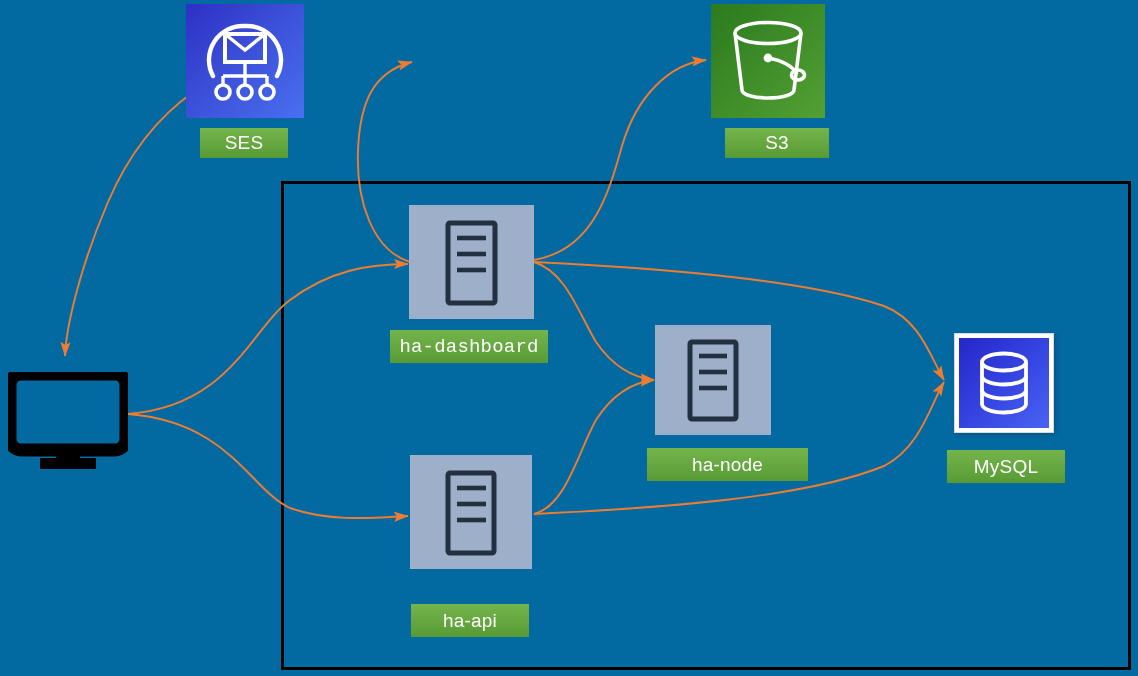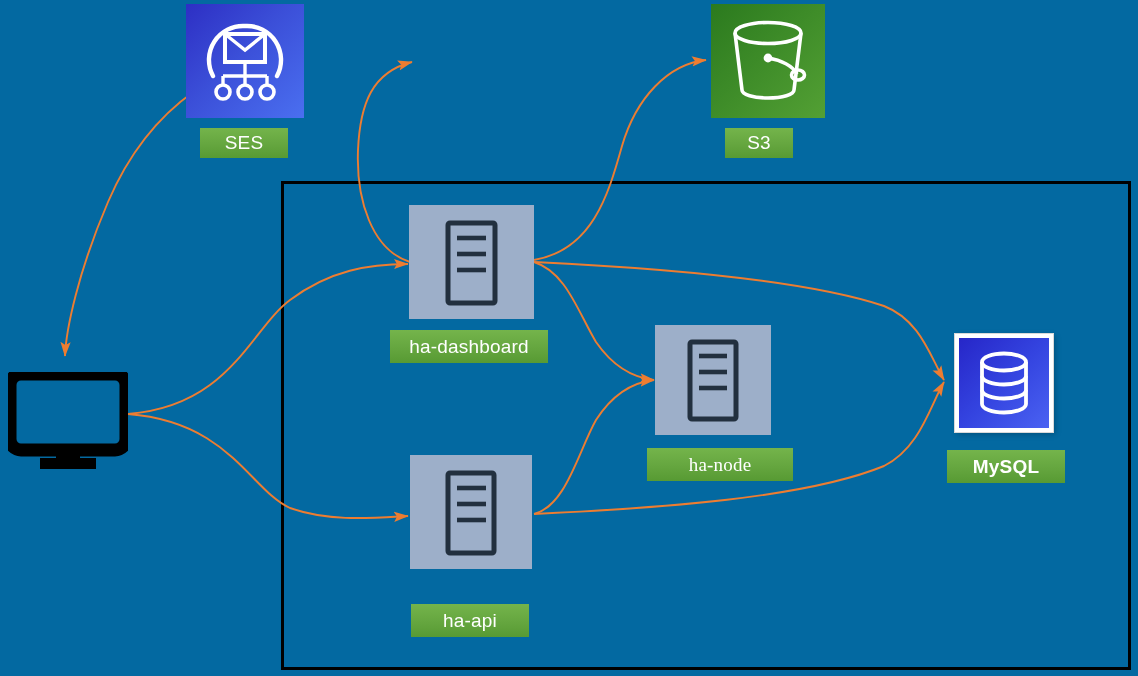--- a/index.html
+++ b/index.html
@@ -135,21 +135,21 @@
       <svg width="114" height="114" viewBox="0 0 114 114">
         <g fill="none" stroke="#ffffff" stroke-width="3.6" stroke-linejoin="round">
           <ellipse cx="57" cy="29" rx="33" ry="10.5"></ellipse>
           <path d="M24,29 L31,86 A26,8 0 0 0 83,86 L90,29"></path>
           <path d="M57,54 C70,56 82,62 86,70"></path>
           <ellipse cx="87" cy="71" rx="6.5" ry="5"></ellipse>
         </g>
         <circle cx="57" cy="54" r="4.4" fill="#ffffff"></circle>
       </svg>
     </div>
-    <div class="label-box" style="left:725px; top:128px; width:68px; height:30px;">S3</div>
+    <div class="label-box" style="left:725px; top:128px; width:104px; height:30px;">S3</div>
   </div>
 
   <div class="node">
     <div class="monitor" style="left:8px; top:372px; width:120px; height:98px;">
       <svg width="120" height="98" viewBox="0 0 120 98">
         <rect x="2" y="2" width="116" height="76" rx="11" ry="11" fill="none" stroke="#000000" stroke-width="13"></rect>
         <path d="M48,78 L48,88 L72,88 L72,78" fill="#000000"></path>
         <rect x="32" y="86" width="56" height="11" fill="#000000"></rect>
       </svg>
     </div>
@@ -159,35 +159,35 @@
     <div class="icon-tile server-tile" style="left:409px; top:205px; width:125px; height:114px;">
       <svg width="125" height="114" viewBox="0 0 125 114">
         <rect x="39" y="18" width="47" height="80" rx="2" ry="2" fill="none" stroke="#22303F" stroke-width="5"></rect>
         <g stroke="#22303F" stroke-width="4.6" stroke-linecap="butt">
           <path d="M48,33 L77,33"></path>
           <path d="M48,49 L77,49"></path>
           <path d="M48,65 L77,65"></path>
         </g>
       </svg>
     </div>
-    <div class="label-box" style="left:390px; top:330px; width:158px; height:33px;">ha-dashboard</div>
+    <div class="label-box" style="left:390px; top:330px; width:158px; height:33px;font-family:Liberation Mono, monospace;">ha-dashboard</div>
   </div>
 
   <div class="node">
     <div class="icon-tile server-tile" style="left:655px; top:325px; width:116px; height:110px;">
       <svg width="116" height="110" viewBox="0 0 116 110">
         <rect x="35" y="17" width="46" height="77" rx="2" ry="2" fill="none" stroke="#22303F" stroke-width="5"></rect>
         <g stroke="#22303F" stroke-width="4.6">
           <path d="M44,31 L72,31"></path>
           <path d="M44,47 L72,47"></path>
           <path d="M44,63 L72,63"></path>
         </g>
       </svg>
     </div>
-    <div class="label-box" style="left:647px; top:448px; width:146px; height:33px;font-family:Liberation Serif, serif;">ha-node</div>
+    <div class="label-box" style="left:647px; top:448px; width:161px; height:33px;">ha-node</div>
   </div>
 
   <div class="node">
     <div class="icon-tile server-tile" style="left:410px; top:455px; width:122px; height:114px;">
       <svg width="122" height="114" viewBox="0 0 122 114">
         <rect x="38" y="18" width="46" height="80" rx="2" ry="2" fill="none" stroke="#22303F" stroke-width="5"></rect>
         <g stroke="#22303F" stroke-width="4.6">
           <path d="M47,33 L76,33"></path>
           <path d="M47,49 L76,49"></path>
           <path d="M47,65 L76,65"></path>
@@ -201,16 +201,16 @@
     <div class="icon-tile mysql-tile" style="left:955px; top:334px; width:98px; height:98px;">
       <svg width="90" height="90" viewBox="0 0 90 90">
         <g fill="none" stroke="#ffffff" stroke-width="3.8" stroke-linejoin="round">
           <ellipse cx="45" cy="24" rx="22" ry="8.5"></ellipse>
           <path d="M23,24 L23,66 A22,8.5 0 0 0 67,66 L67,24"></path>
           <path d="M23,38 A22,8.5 0 0 0 67,38"></path>
           <path d="M23,52 A22,8.5 0 0 0 67,52"></path>
         </g>
       </svg>
     </div>
-    <div class="label-box" style="left:947px; top:450px; width:118px; height:33px;font-weight:bold;">MySQL</div>
+    <div class="label-box" style="left:947px; top:450px; width:118px; height:33px;">MySQL</div>
   </div>
 
 </div>
 
 </body></html>

